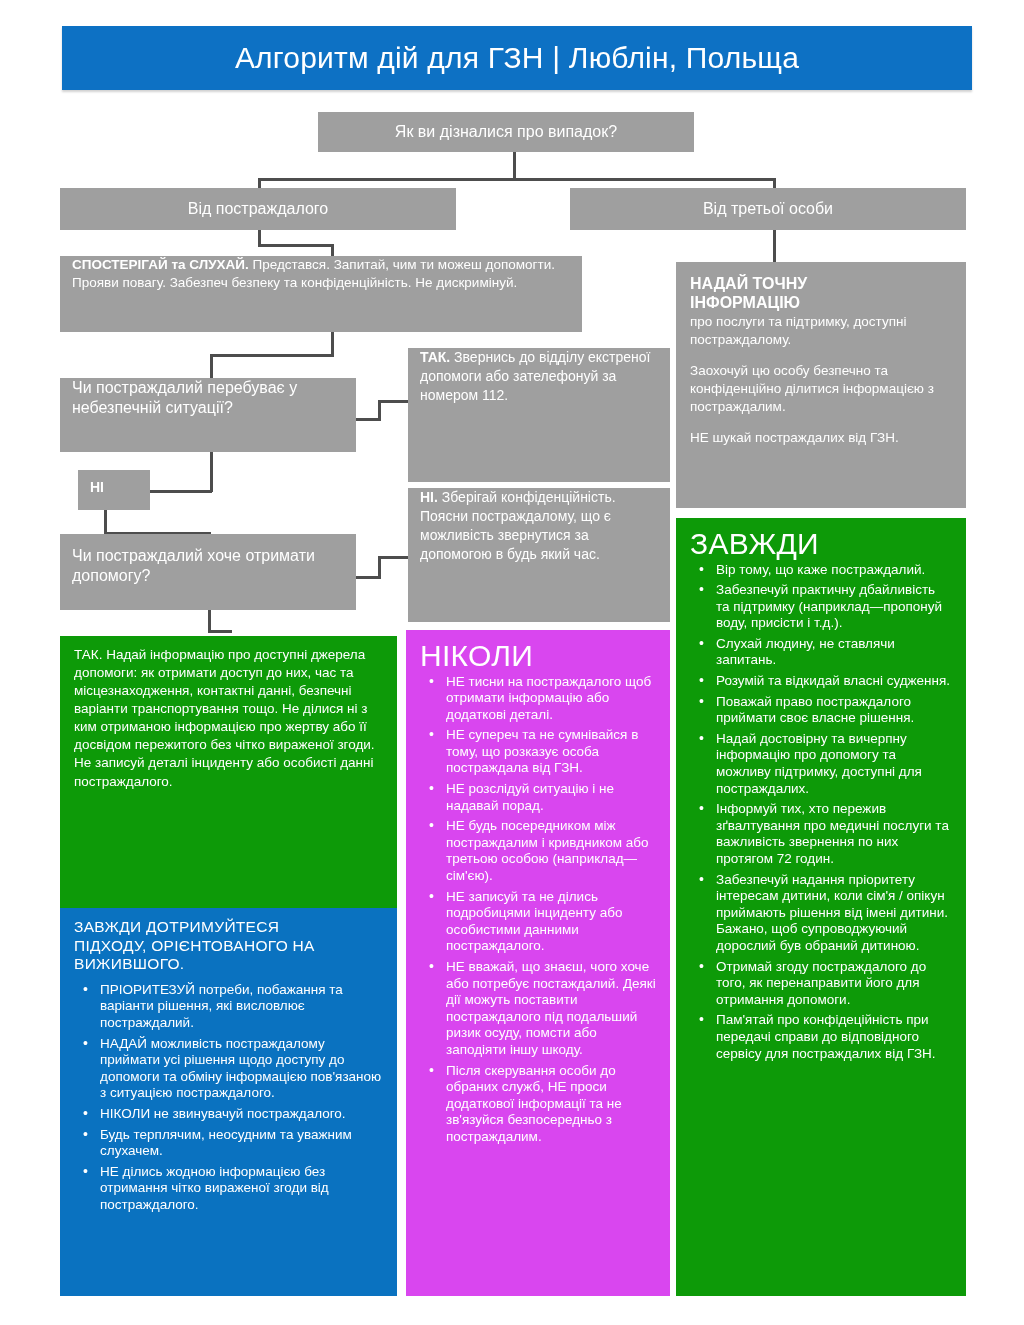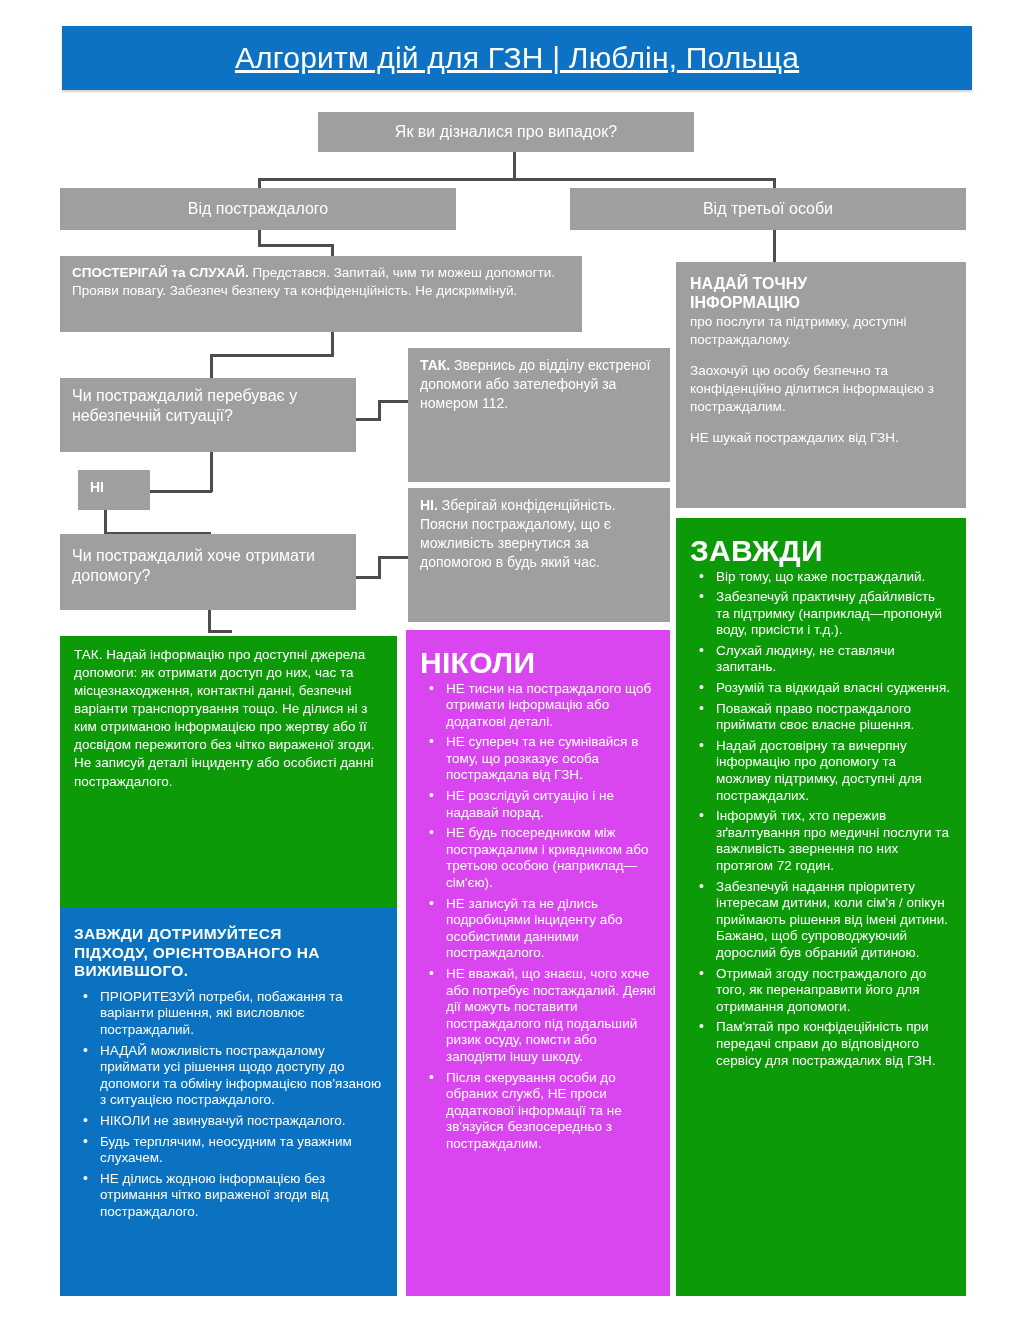--- a/index.html
+++ b/index.html
@@ -14,56 +14,55 @@
   }
   .stage{position:absolute;left:0;top:0;width:1024px;height:1325px;}
 
   
   .header{
     position:absolute;
     left:62px;top:26px;width:910px;height:64px;
     background:#0d71c4;
     display:flex;align-items:center;justify-content:center;
     box-shadow:0 2px 2px rgba(0,0,0,0.18);
-    text-decoration:underline;
   }
   .header-title{
     font-size:30px;font-weight:400;color:#ffffff;letter-spacing:.2px;
     white-space:nowrap;
   }
 
   
   .gbox{
     position:absolute;
     background:#9f9f9f;
     color:#ffffff;
     box-sizing:border-box;
   }
-  .gbox .inner{padding:8px 12px;}
+  .gbox .inner{padding:0 12px;}
   .gbox.center{display:flex;align-items:center;justify-content:center;text-align:center;}
 
   .t-q{font-size:16px;line-height:1.25;}
   .t-body{font-size:13.5px;line-height:1.30;}
   .t-body b{font-weight:bold;}
 
   
   .ln{position:absolute;background:#4d4d4d;}
   .lnv{width:3px;}
   .lnh{height:3px;}
 
   
   .panel{position:absolute;box-sizing:border-box;color:#fff;}
   .panel.green{background:#0d9a08;}
   .panel.red{background:#d946ef;}
   .panel.blue{background:#0a72c0;}
   .panel .pad{padding:10px 14px 10px 14px;}
 
   .panel-title{
-    font-size:30px;font-weight:bold;line-height:1.05;
-    margin:7px 0 2px 0;letter-spacing:.3px;
+    font-size:30px;font-weight:normal;line-height:1.05;
+    margin:0 0 2px 0;letter-spacing:.3px;
   }
   .panel-title.sm{font-size:15.5px;line-height:1.2;margin-bottom:8px;}
 
   ul.bullets{
     margin:0;padding:0 0 0 26px;list-style:none;
   }
   ul.bullets li{
     position:relative;
     font-size:13.5px;line-height:1.23;
     margin-bottom:4px;

